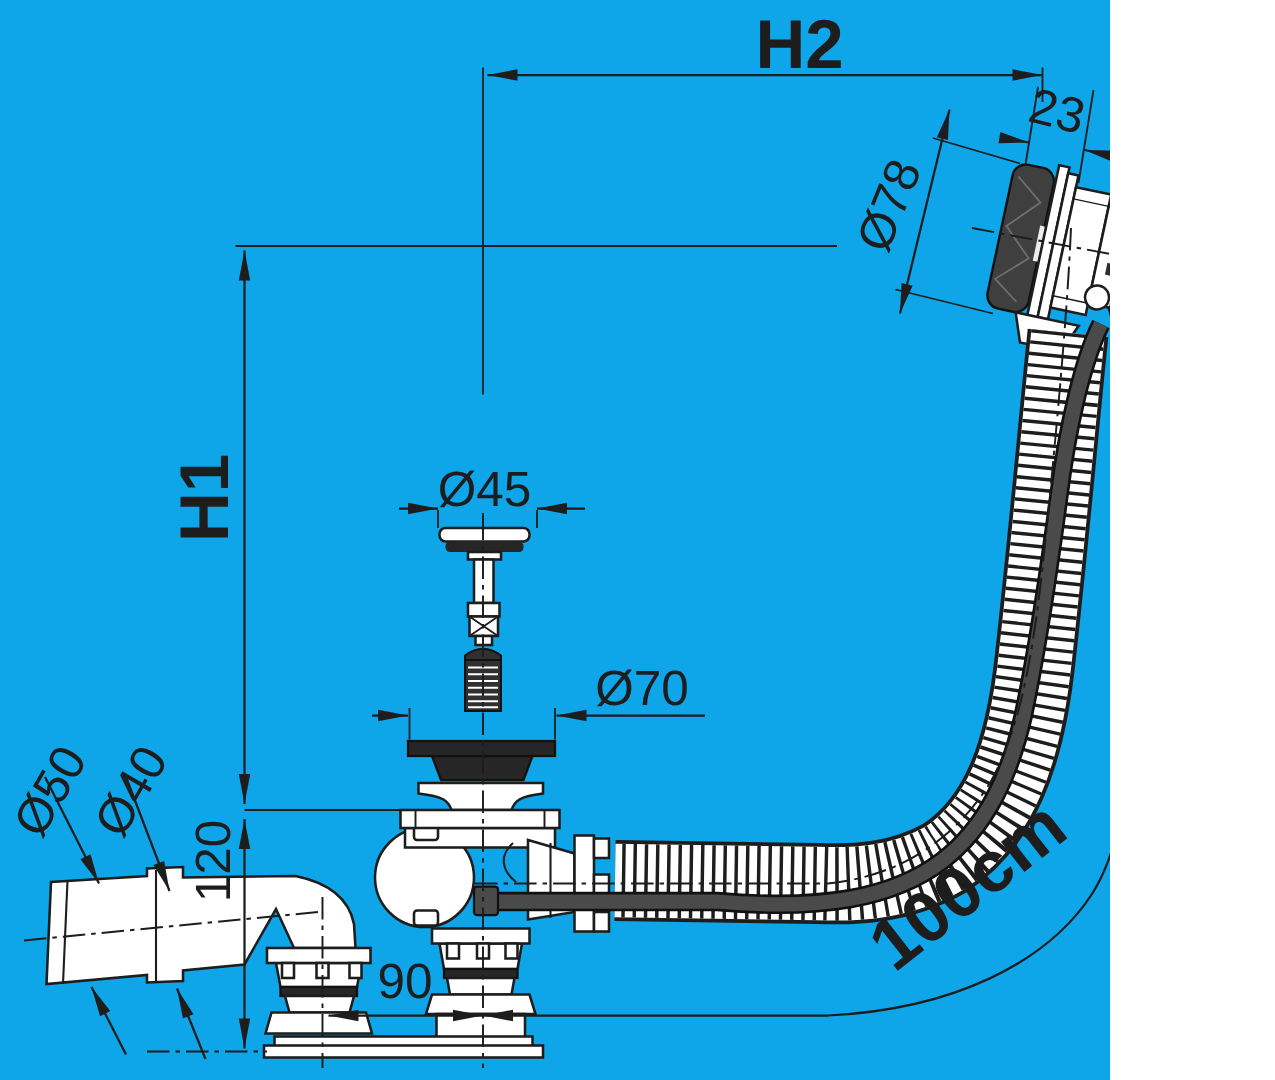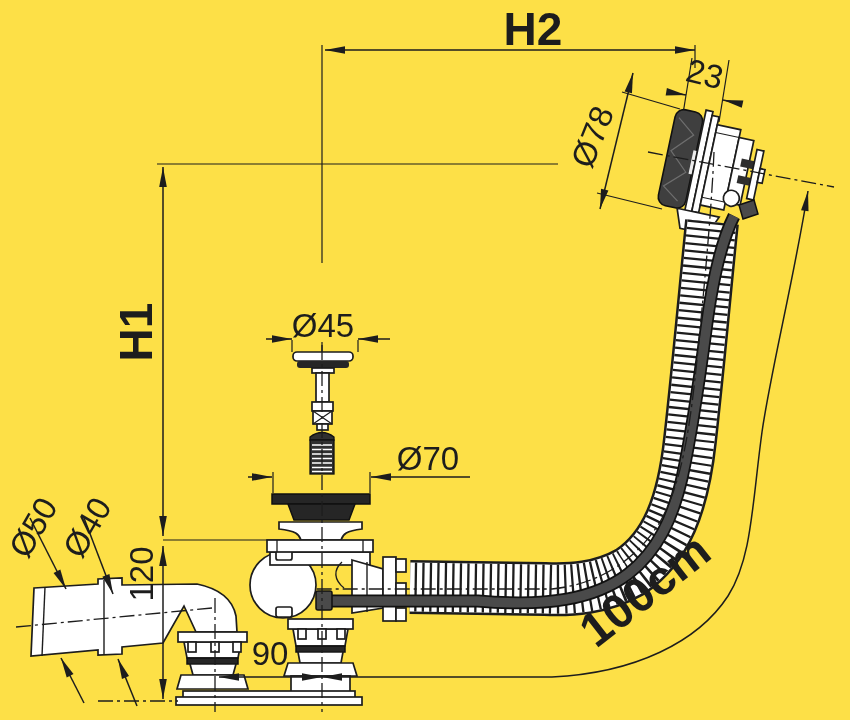--- a/index.html
+++ b/index.html
@@ -1,16 +1,16 @@
 <!DOCTYPE html>
 <html><head>
 <meta charset="utf-8">
 <style>
   html,body{margin:0;padding:0;background:#ffffff;}
-  .stage{width:850px;height:720px;position:relative;background:#fde047;overflow:hidden;}
+  .stage{width:740px;height:720px;position:relative;background:#0ea5e9;overflow:hidden;}
   svg{display:block;}
   text{font-family:"Liberation Sans","DejaVu Sans",sans-serif;fill:#1d1d1d;}
   .dimtxt{font-size:33px;font-weight:400;}
   .bigtxt{font-size:46px;font-weight:700;}
   .hosetxt{font-size:48px;font-weight:700;}
   .ln{stroke:#1d1d1d;fill:none;}
   .outline{stroke:#1d1d1d;stroke-width:1.7;fill:#ffffff;}
   .darkfill{stroke:#111111;stroke-width:1.5;fill:#262626;}
   .dim{stroke:#1d1d1d;stroke-width:1.5;fill:none;}
   .ext{stroke:#1d1d1d;stroke-width:1.2;fill:none;}

